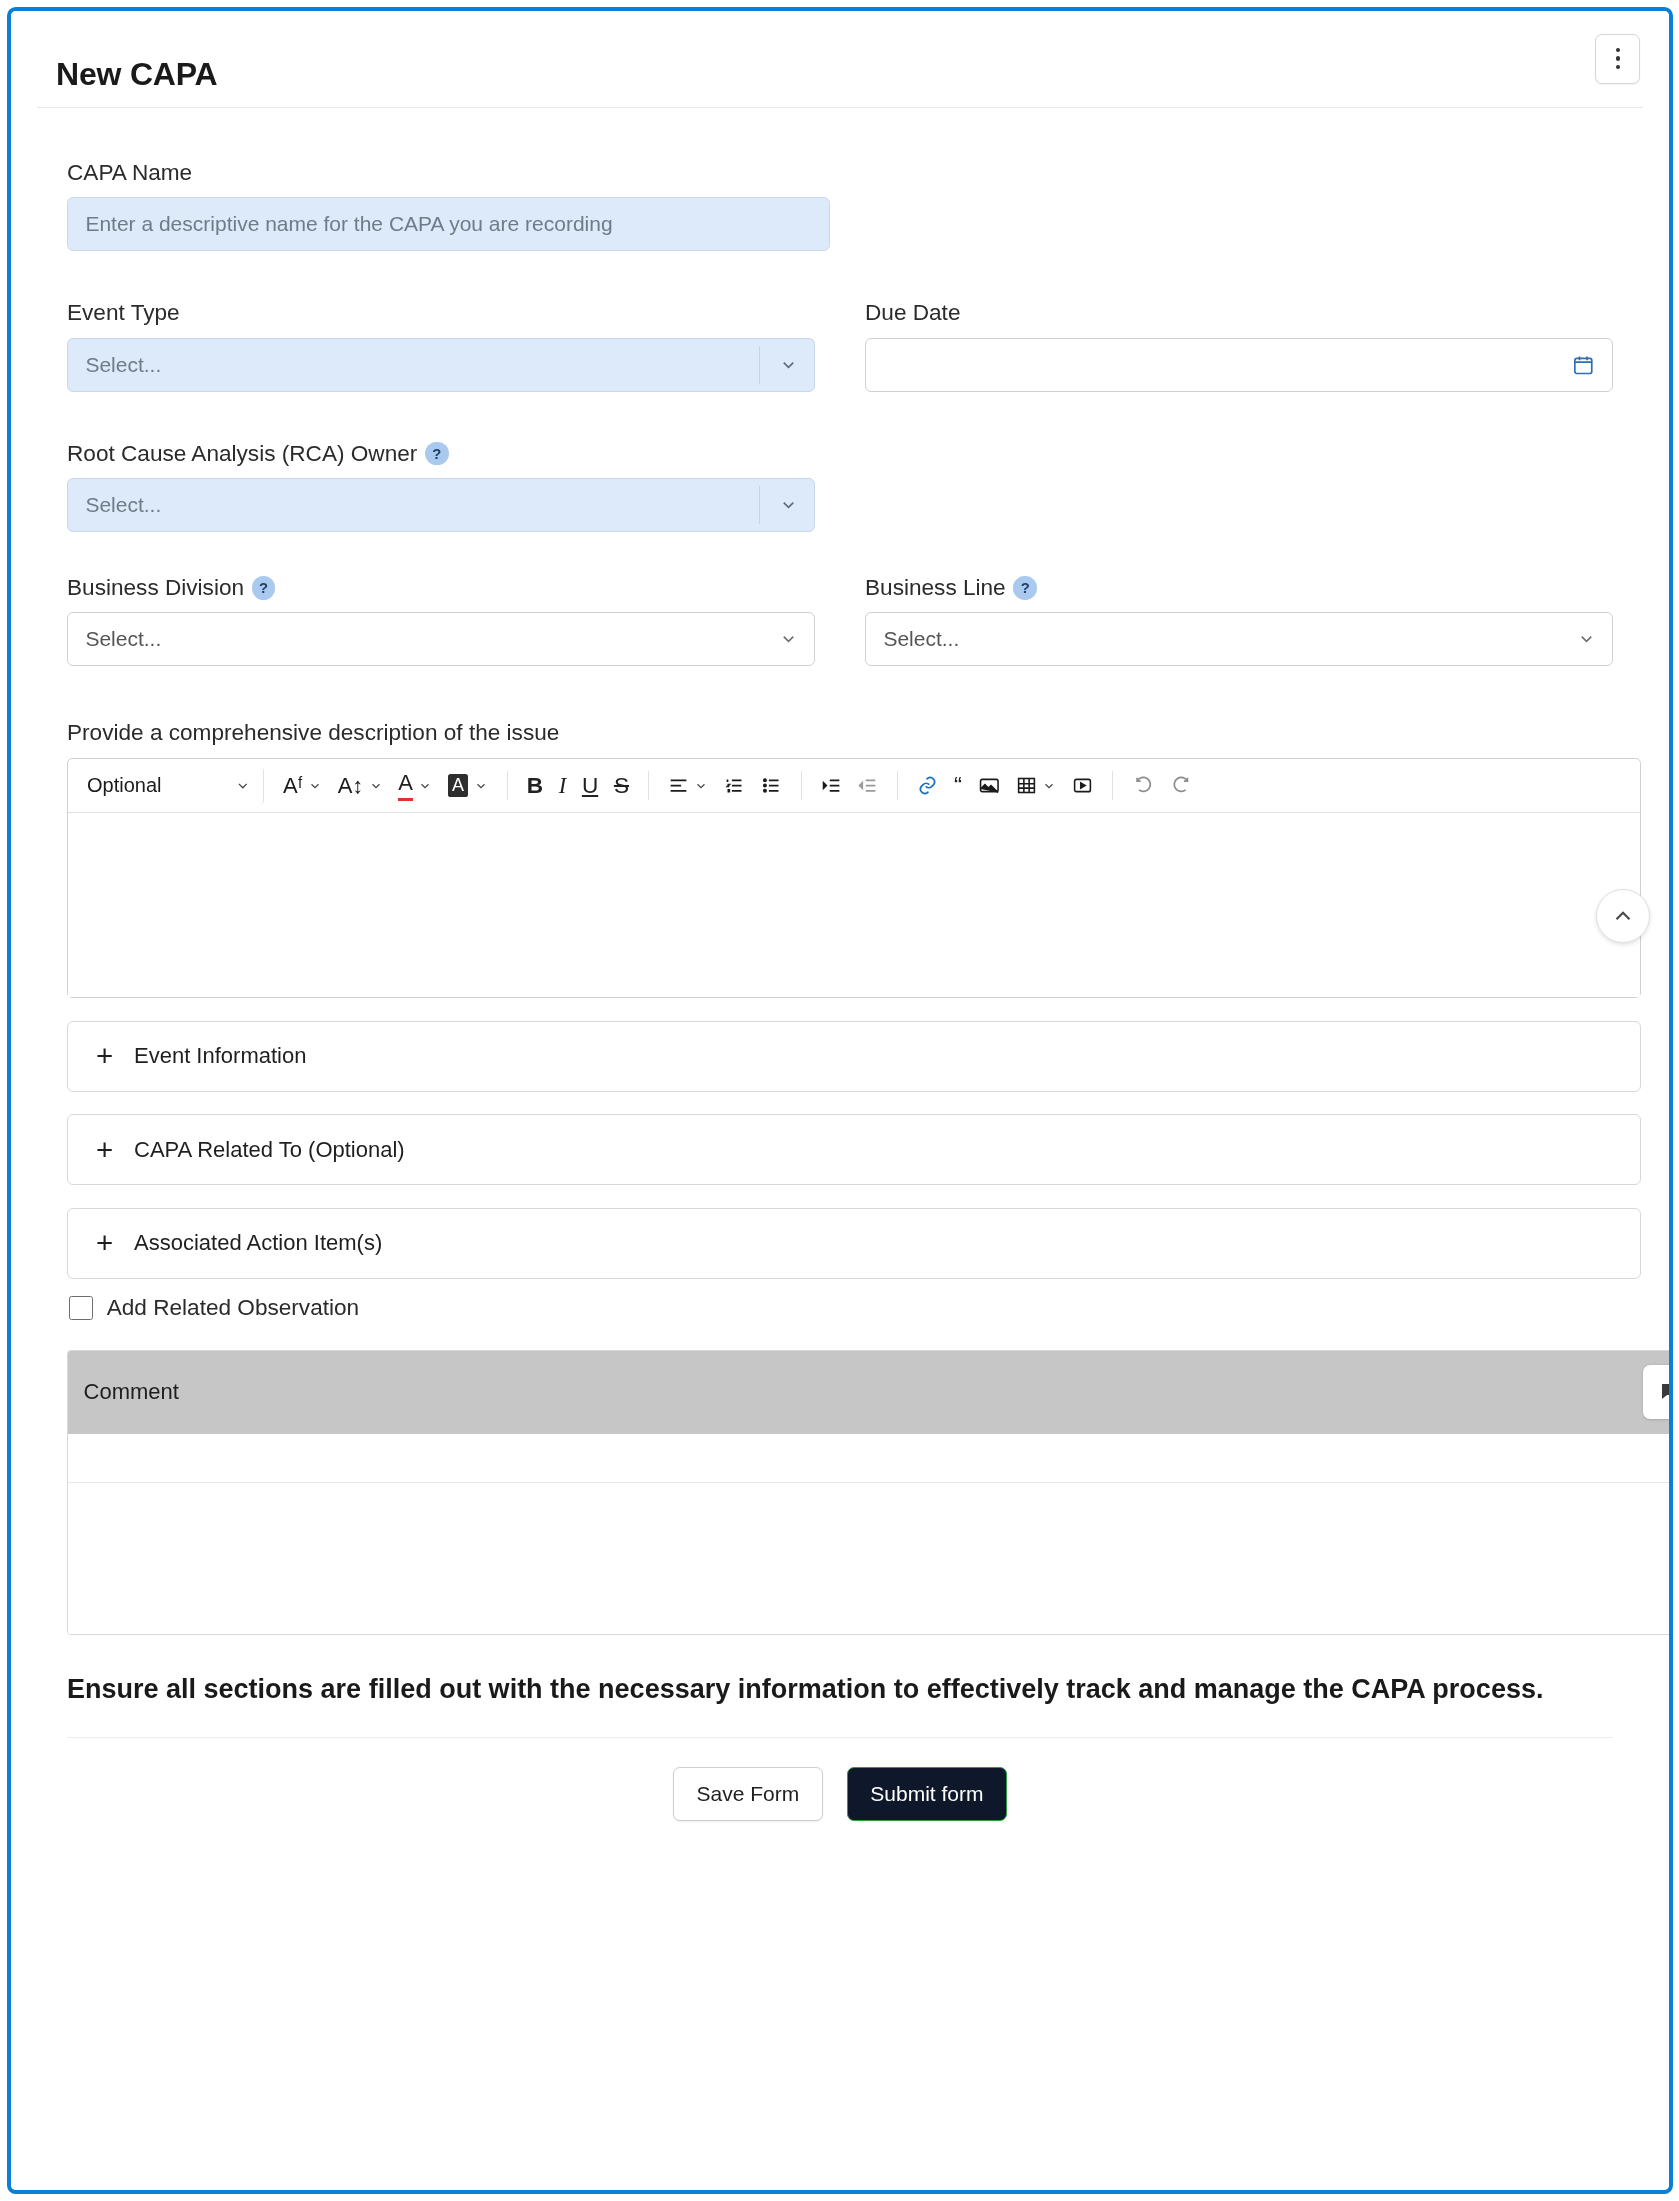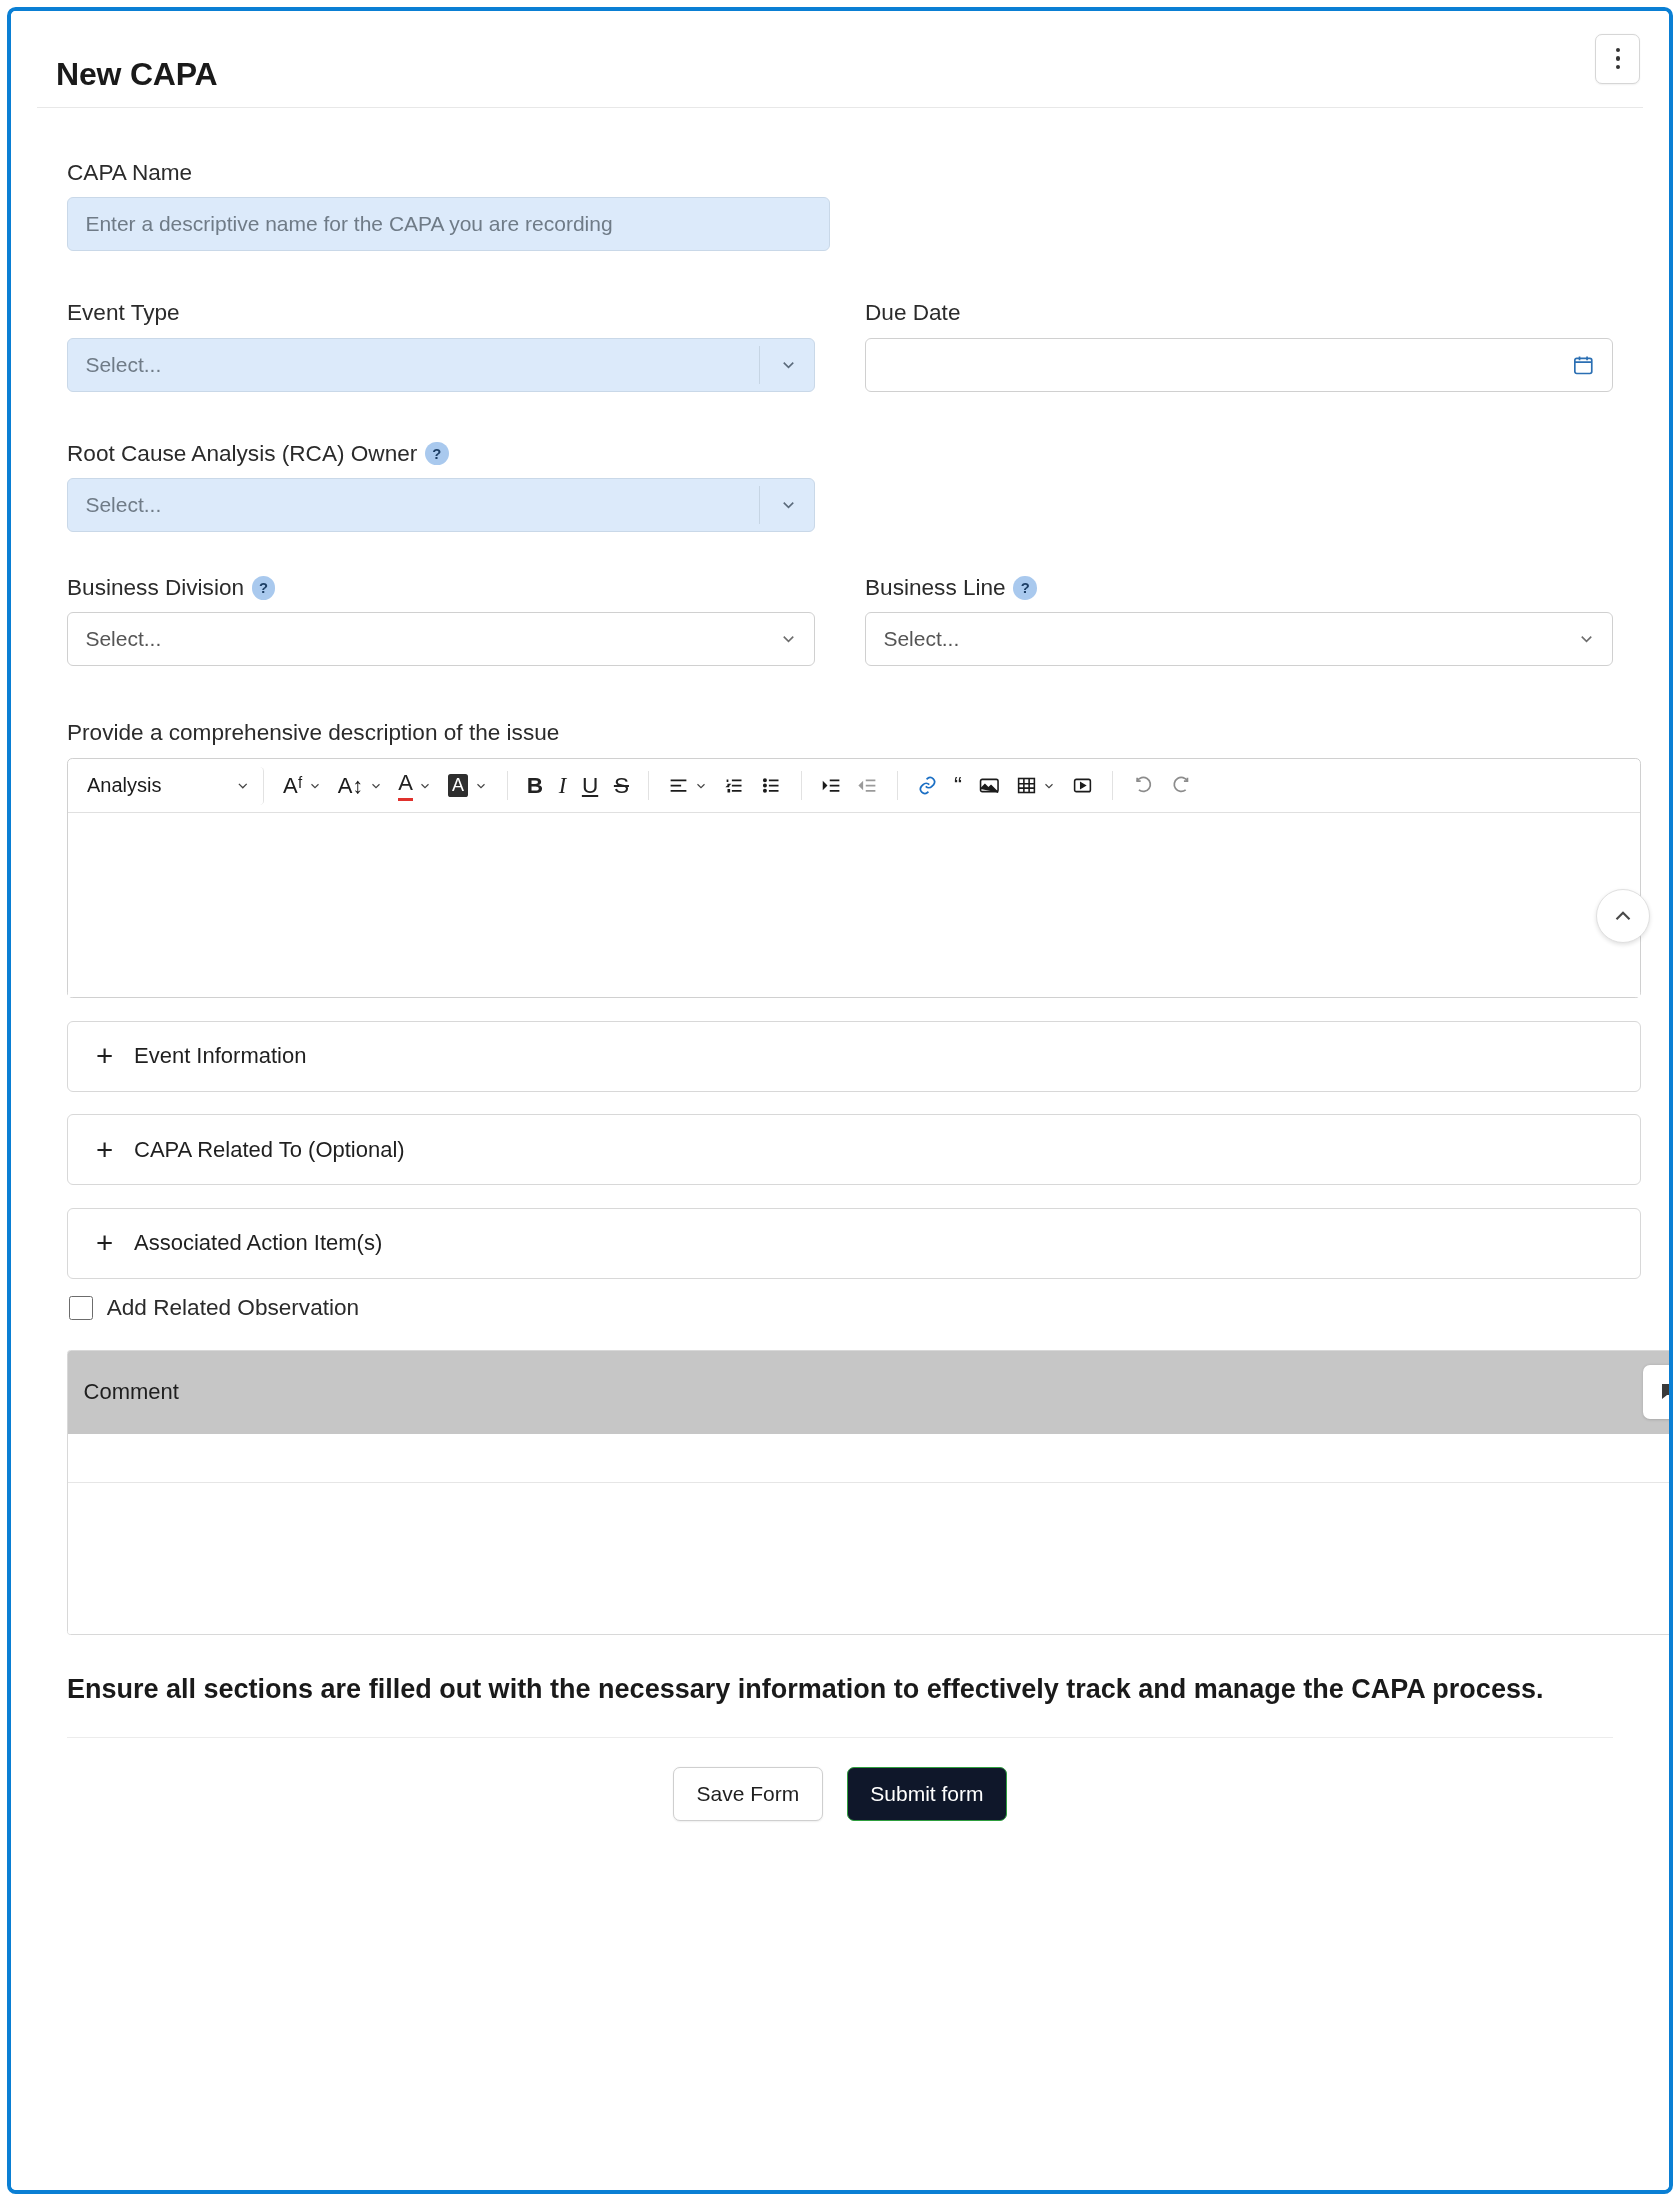--- a/index.html
+++ b/index.html
@@ -422,21 +422,21 @@
             </span>
           </div>
         </div>
       </div>
 
       <div style="margin-top:54px; position:relative;">
         <div class="rte-label">Provide a comprehensive description of the issue</div>
         <div class="rte">
           <div class="rte-toolbar">
             <div class="tb-item tb-para">
-              <span>Analysis</span>
+              <span>Optional</span>
               <span class="caret-sm">
                 <svg width="15.6" height="15.6" viewBox="0 0 24 24" fill="none" stroke="#444" stroke-width="2">
                     <path d="M6 9l6 6 6-6"></path>
                   </svg>
               </span>
             </div>
 
             <div class="tb-item">
                 <span class="tb-ico">Aᶠ</span>
                 <span class="caret-sm">

